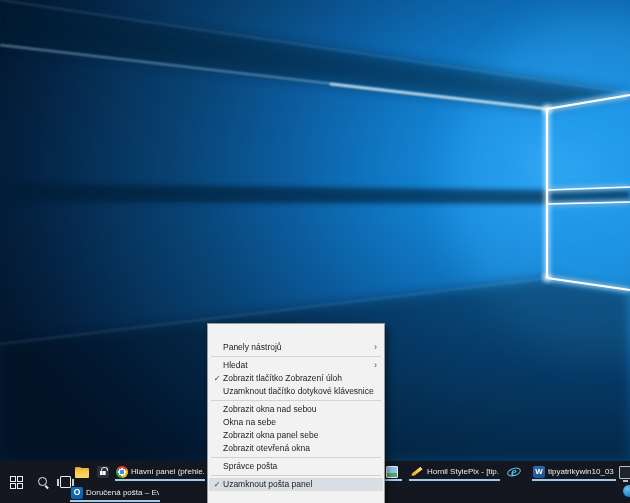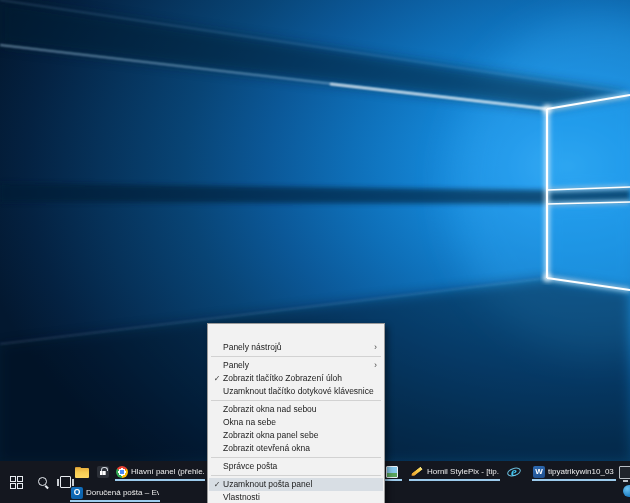--- a/index.html
+++ b/index.html
@@ -214,21 +214,21 @@
     <span class="tray-b"></span>
   </div>
 
   <div class="ctx">
     <div class="mi">
       <span>Panely nástrojů</span>
       <span class="sub">›</span>
     </div>
     <div class="sep"></div>
     <div class="mi">
-      <span>Panely</span>
+      <span>Hledat</span>
       <span class="sub">›</span>
     </div>
     <div class="mi">
       <span class="chk">✓</span>
       <span>Zobrazit tlačítko Zobrazení úloh</span>
     </div>
     <div class="mi">
       <span>Uzamknout tlačítko dotykové klávesnice</span>
     </div>
     <div class="sep"></div>
@@ -246,18 +246,15 @@
     </div>
     <div class="sep"></div>
     <div class="mi">
       <span>Správce pošta</span>
     </div>
     <div class="sep"></div>
     <div class="mi hl">
       <span class="chk">✓</span>
       <span>Uzamknout pošta panel</span>
     </div>
-    <div class="mi">
-      <span>Vlastnosti</span>
-    </div>
   </div>
 
 </div>
 
 </body></html>

